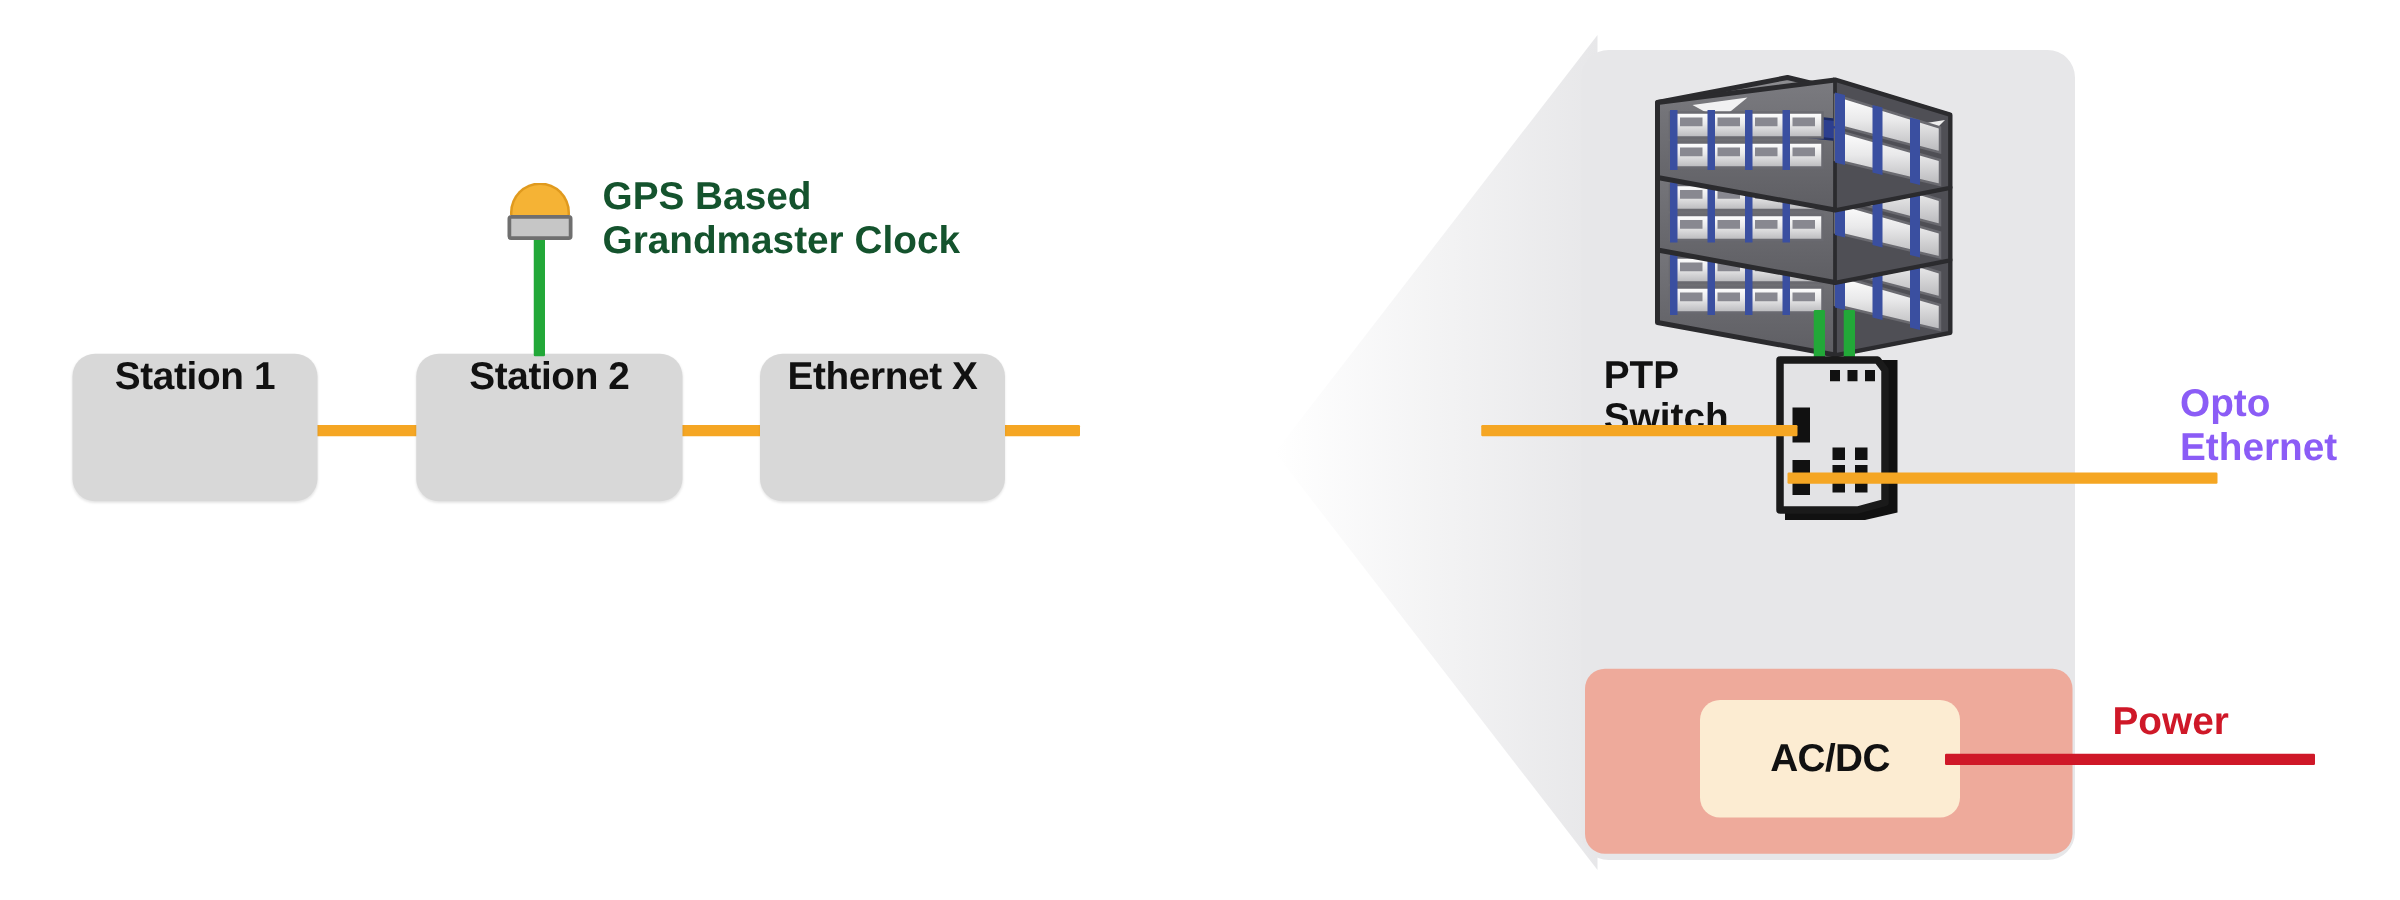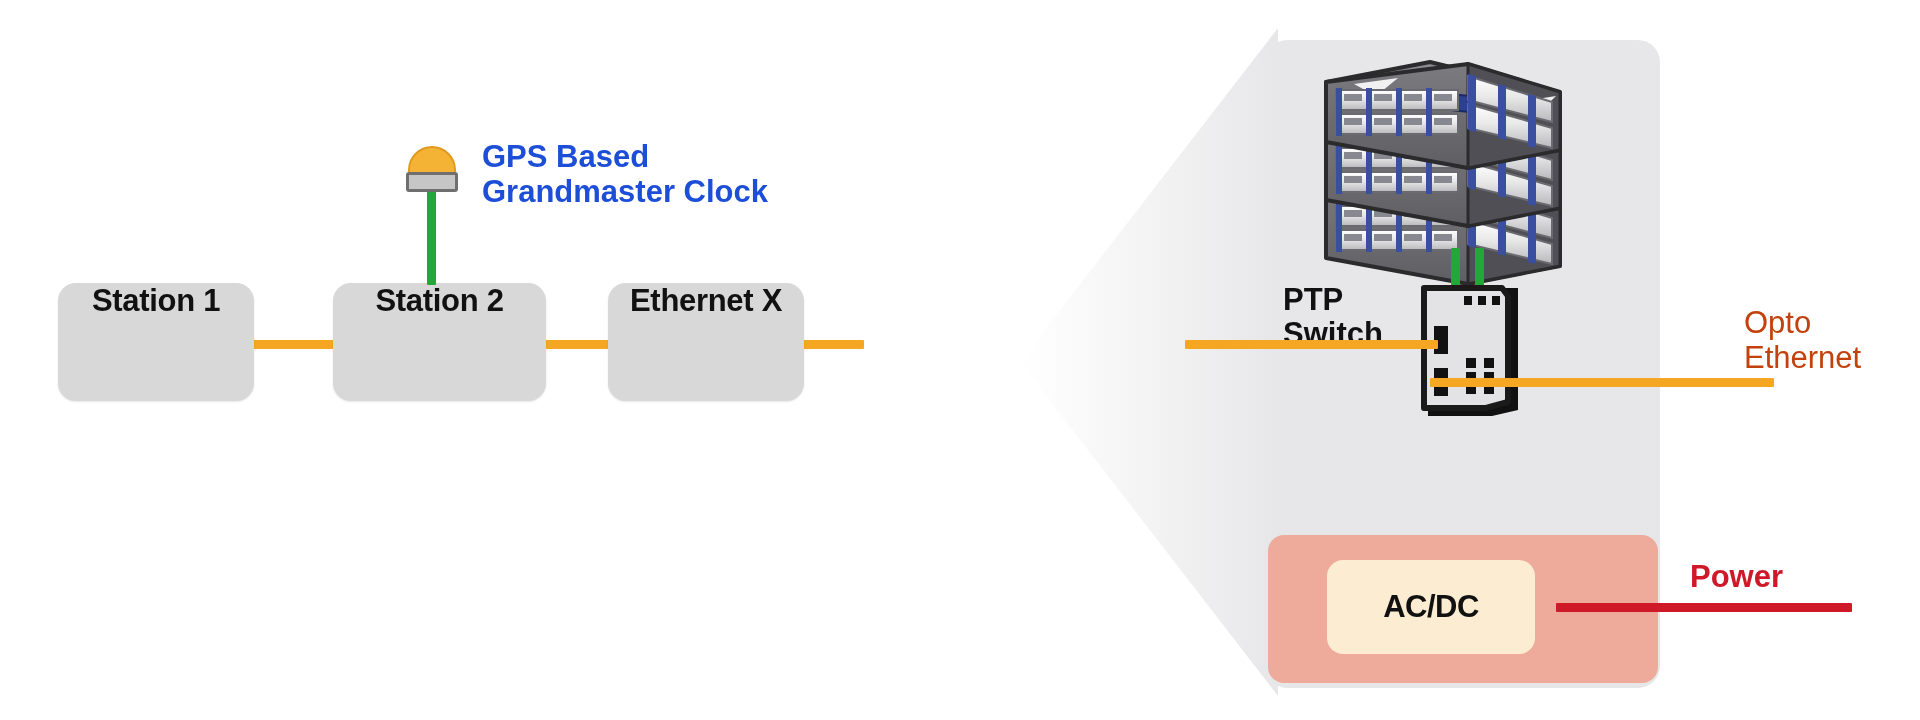--- a/index.html
+++ b/index.html
@@ -74,29 +74,29 @@
     border: 3px solid #6f6f6f;
     border-radius: 3px;
     box-sizing: border-box;
   }
 
   
   .callout-label {
     position: absolute;
     font-size: 31px;
     font-weight: bold;
-    color: #1d4ed8;
+    color: #14532d;
     line-height: 1.12;
     white-space: pre-line;
   }
   .label-orange {
     position: absolute;
     font-size: 31px;
-    font-weight: normal;
-    color: #c2410c;
+    font-weight: bold;
+    color: #8b5cf6;
     line-height: 1.12;
     white-space: pre-line;
   }
   .label-red {
     position: absolute;
     font-size: 31px;
     font-weight: bold;
     color: #cf1828;
     line-height: 1.12;
     white-space: nowrap;
@@ -156,21 +156,21 @@
         <stop offset="100%" stop-color="#e7e7e9"></stop>
       </linearGradient>
     </defs>
     <polygon points="0,334 258,0 258,668" fill="url(#wedgeGrad)"></polygon>
   </svg>
 
   <div class="detail-panel" style="left:1265px; top:40px; width:395px; height:648px;"></div>
 
   <div class="power-zone" style="left:1268px; top:535px; width:390px; height:148px;"></div>
 
-  <div class="acdc-box" style="left:1327px; top:560px; width:208px; height:94px;">
+  <div class="acdc-box" style="left:1360px; top:560px; width:208px; height:94px;">
     <span class="acdc-label">AC/DC</span>
   </div>
 
   <div class="red-link" style="left:1556px; top:603px; width:296px;"></div>
 
   <div class="label-red" style="left:1690px; top:560px;">Power</div>
 
   <svg class="switch-stack" style="left:1318px; top:58px; width:250px; height:230px;" viewBox="0 0 250 230">
     <defs>
       <linearGradient id="chassisTop" x1="0" y1="0" x2="0" y2="1">

